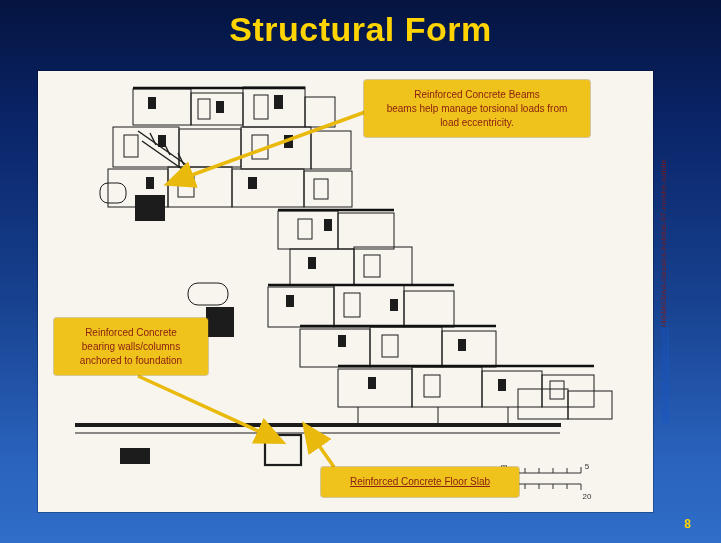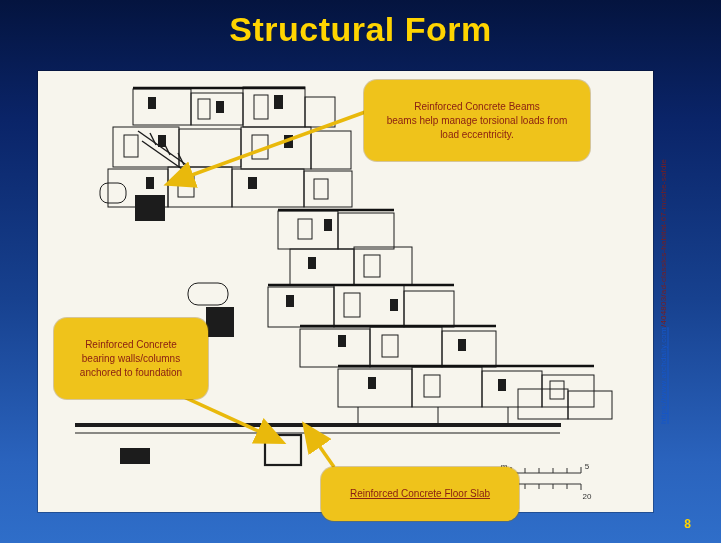--- a/index.html
+++ b/index.html
@@ -11,22 +11,22 @@
   .title{
     position:absolute;top:10px;left:0;width:100%;margin:0;
     text-align:center;font-size:34px;font-weight:700;color:#ffd400;letter-spacing:.5px;
   }
   .panel{
     position:absolute;left:38px;top:71px;width:615px;height:441px;
     background:#f7f5ed;box-shadow:0 0 0 1px rgba(0,0,0,.25);
   }
   .panel svg{position:absolute;left:0;top:0;}
   .callout{
-    position:absolute;background:#efc31b;color:#8b2012;border-radius:13px;
-    font-size:10px;line-height:1.38;text-align:center;padding:20px 6px;
+    position:absolute;background:#efc31b;color:#8b2012;border-radius:3px;
+    font-size:10px;line-height:1.38;text-align:center;padding:8px 6px;
     white-space:pre-line;box-shadow:0 0 0 1px rgba(150,110,0,.35);
   }
   .callout-beams{left:326px;top:9px;width:214px;}
   .callout-walls{left:16px;top:247px;width:142px;text-align:center;}
   .callout-slab{left:283px;top:396px;width:186px;text-decoration:underline;}
   .side-url{
     position:absolute;left:655px;top:71px;height:441px;width:16px;
     display:flex;align-items:center;justify-content:center;
     writing-mode:vertical-rl;transform:rotate(180deg);
     font-size:8px;letter-spacing:.2px;white-space:nowrap;

